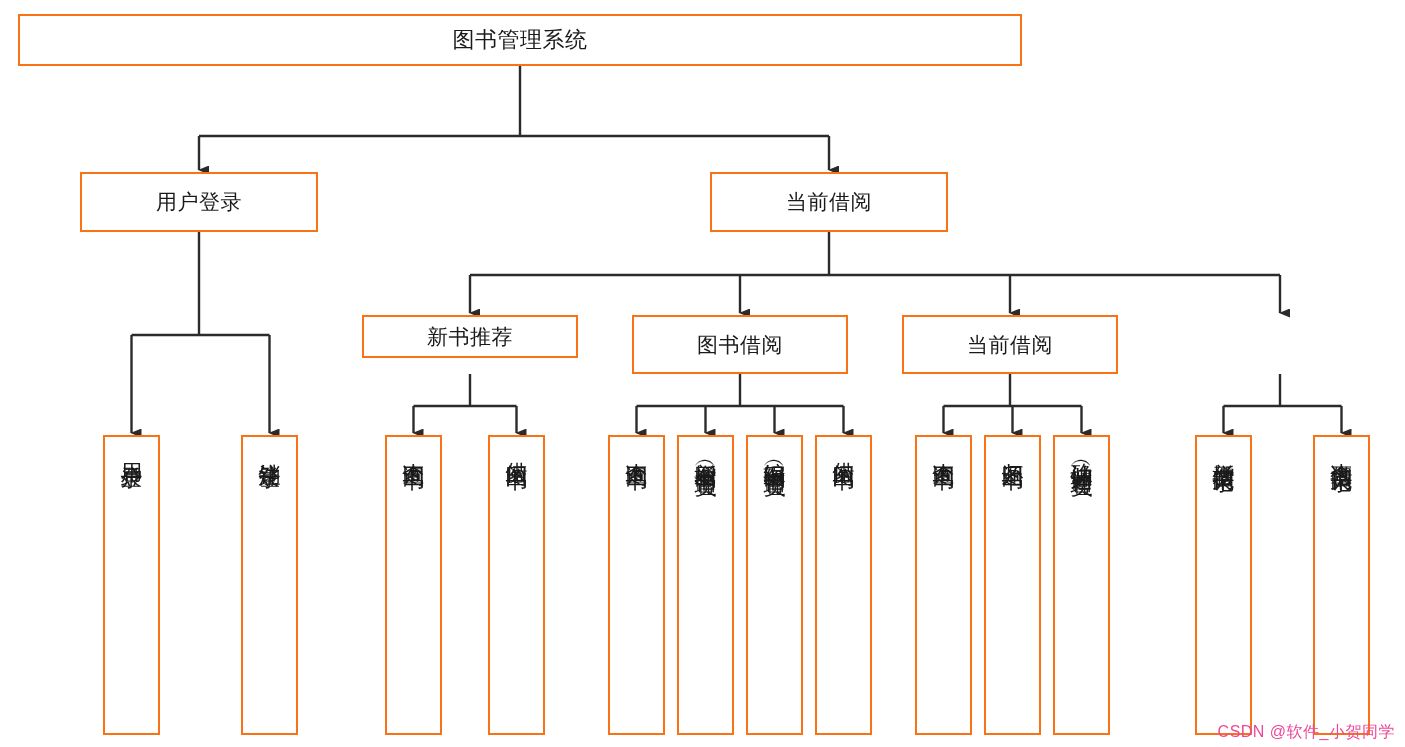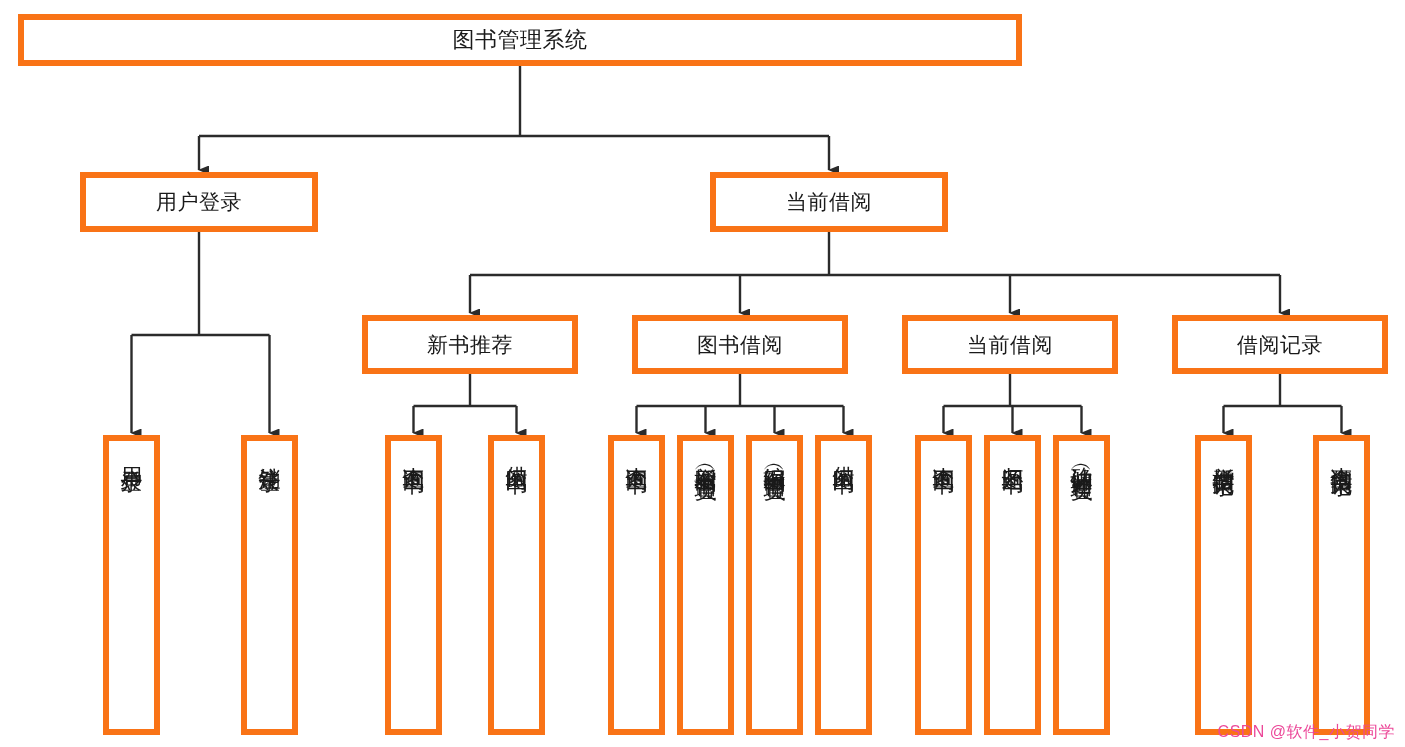--- a/index.html
+++ b/index.html
@@ -21,21 +21,21 @@
     position: absolute;
     left: 0; top: 0;
     width: 1405px;
     height: 747px;
     pointer-events: none;
   }
   .node {
     position: absolute;
     box-sizing: border-box;
     background: #ffffff;
-    border: 6px solid #f97316;
+    border: 2px solid #f97316;
     display: flex;
     align-items: center;
     justify-content: center;
     color: #1a1a1a;
   }
   .node .label {
     display: block;
     text-align: center;
     line-height: 1.22;
     white-space: pre;
@@ -118,31 +118,28 @@
     <span class="label">图书管理系统</span>
   </div>
 
   <div class="node horiz" style="left: 80px; top: 172px; width: 238px; height: 60px;">
     <span class="label">用户登录</span>
   </div>
   <div class="node horiz" style="left: 710px; top: 172px; width: 238px; height: 60px;">
     <span class="label">当前借阅</span>
   </div>
 
-  <div class="node horiz" style="left: 362px; top: 315px; width: 216px; height: 59px;">
+  <div class="node horiz" style="left: 362px; top: 315px; width: 216px; height: 43px;">
     <span class="label">新书推荐</span>
   </div>
   <div class="node horiz" style="left: 902px; top: 315px; width: 216px; height: 59px;">
     <span class="label">当前借阅</span>
   </div>
   <div class="node horiz" style="left: 632px; top: 315px; width: 216px; height: 59px;">
     <span class="label">图书借阅</span>
-  </div>
-  <div class="node horiz" style="left: 1172px; top: 315px; width: 216px; height: 59px;">
-    <span class="label">借阅记录</span>
   </div>
 
   <div class="node vert" style="left: 103px; top: 435px; width: 57px; height: 300px;">
     <span class="label">用户登录</span>
   </div>
   <div class="node vert" style="left: 241px; top: 435px; width: 57px; height: 300px;">
     <span class="label">注销登录</span>
   </div>
 
   <div class="node vert" style="left: 385px; top: 435px; width: 57px; height: 300px;">

